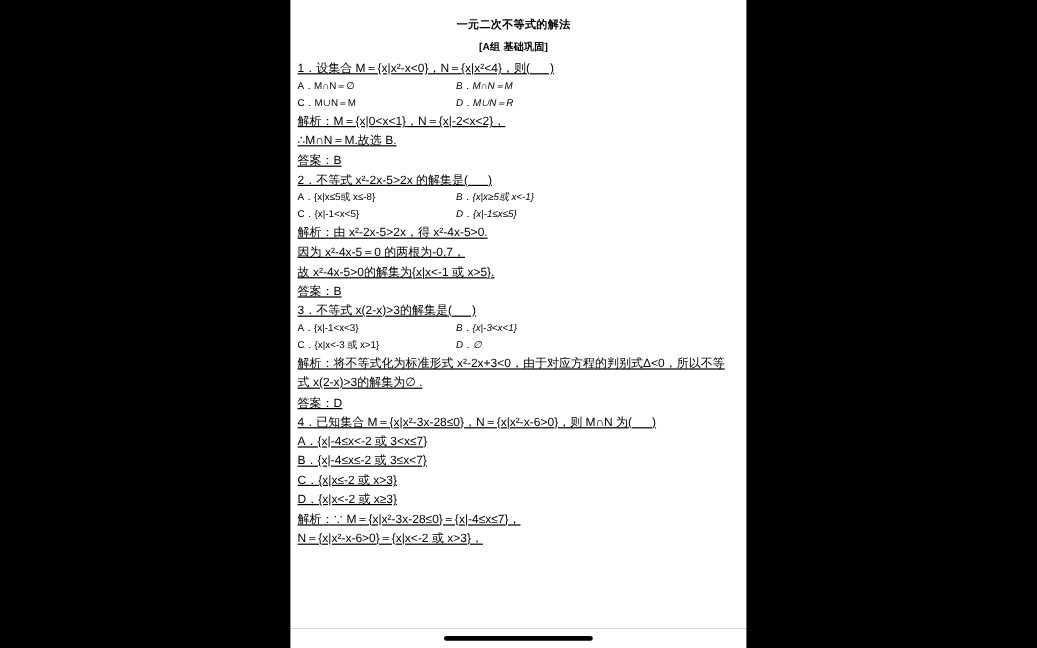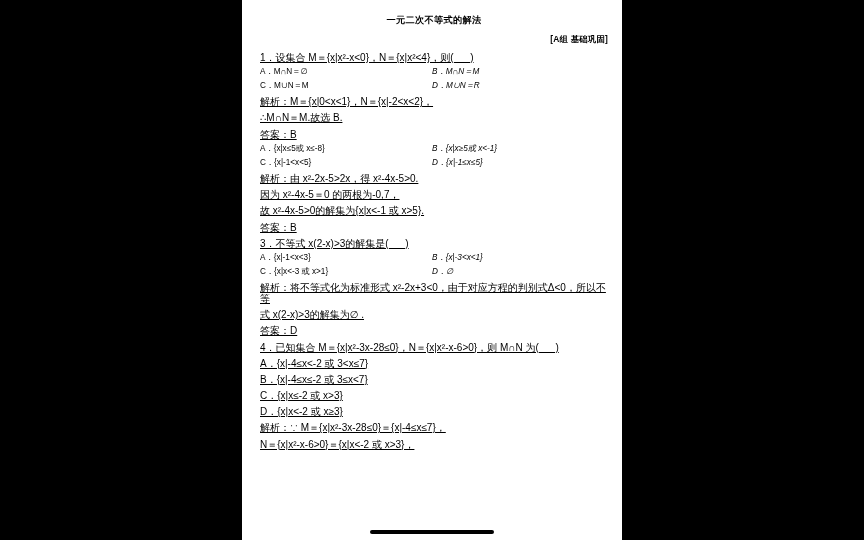--- a/index.html
+++ b/index.html
@@ -22,54 +22,53 @@
   .page {
     position: absolute;
     left: 242px;
     top: 0px;
     width: 380px;
     height: 524px;
     background: #ffffff;
     overflow: hidden;
   }
   .page-inner {
-    padding: 10px 14px 0 18px;
+    padding: 10px 14px 0 6px;
     font-size: 8.2px;
     line-height: 1.08;
     color: #000;
   }
   .doc-title {
     text-align: center;
     font-weight: bold;
     font-size: 9.2px;
     margin-top: 6px;
     margin-bottom: 9px;
     letter-spacing: 0.3px;
   }
   .group-title {
-    text-align: right;
+    text-align: center;
     font-weight: bold;
     font-size: 8.4px;
     margin-bottom: 8px;
     letter-spacing: 0.2px;
   }
   .line {
     margin: 0 0 5.2px 0;
     white-space: pre-wrap;
     font-size: 10px;
     line-height: 1.1;
     text-decoration: underline;
   }
   .q-line {
     margin-top: 2px;
   }
   .opts {
     display: flex;
     margin: 0 0 5.2px 0;
-    gap: 40px;
   }
   .opts .o {
     font-size: 8.2px;
     white-space: pre;
   }
   .opts .o1 { width: 132px; flex: none; }
   .opts .o2 { flex: 1; font-style: italic; }
   .nav-bar {
     position: absolute;
     left: 242px;
@@ -116,20 +115,21 @@
         <span class="o o2">B．M∩N＝M</span>
       </div>
       <div class="opts">
         <span class="o o1">C．M∪N＝M</span>
         <span class="o o2">D．M∪N＝R</span>
       </div>
       <div class="line">解析：M＝{x|0&lt;x&lt;1}，N＝{x|-2&lt;x&lt;2}，</div>
       <div class="line">∴M∩N＝M.故选 B.</div>
       <div class="line">答案：B</div>
 
+      <div class="line q-line">2．不等式 x²-2x-5&gt;2x 的解集是(      )</div>
       <div class="opts">
         <span class="o o1">A．{x|x≤5或 x≤-8}</span>
         <span class="o o2">B．{x|x≥5或 x&lt;-1}</span>
       </div>
       <div class="opts">
         <span class="o o1">C．{x|-1&lt;x&lt;5}</span>
         <span class="o o2">D．{x|-1≤x≤5}</span>
       </div>
       <div class="line">解析：由 x²-2x-5&gt;2x，得 x²-4x-5&gt;0.</div>
       <div class="line">因为 x²-4x-5＝0 的两根为-0,7，</div>

